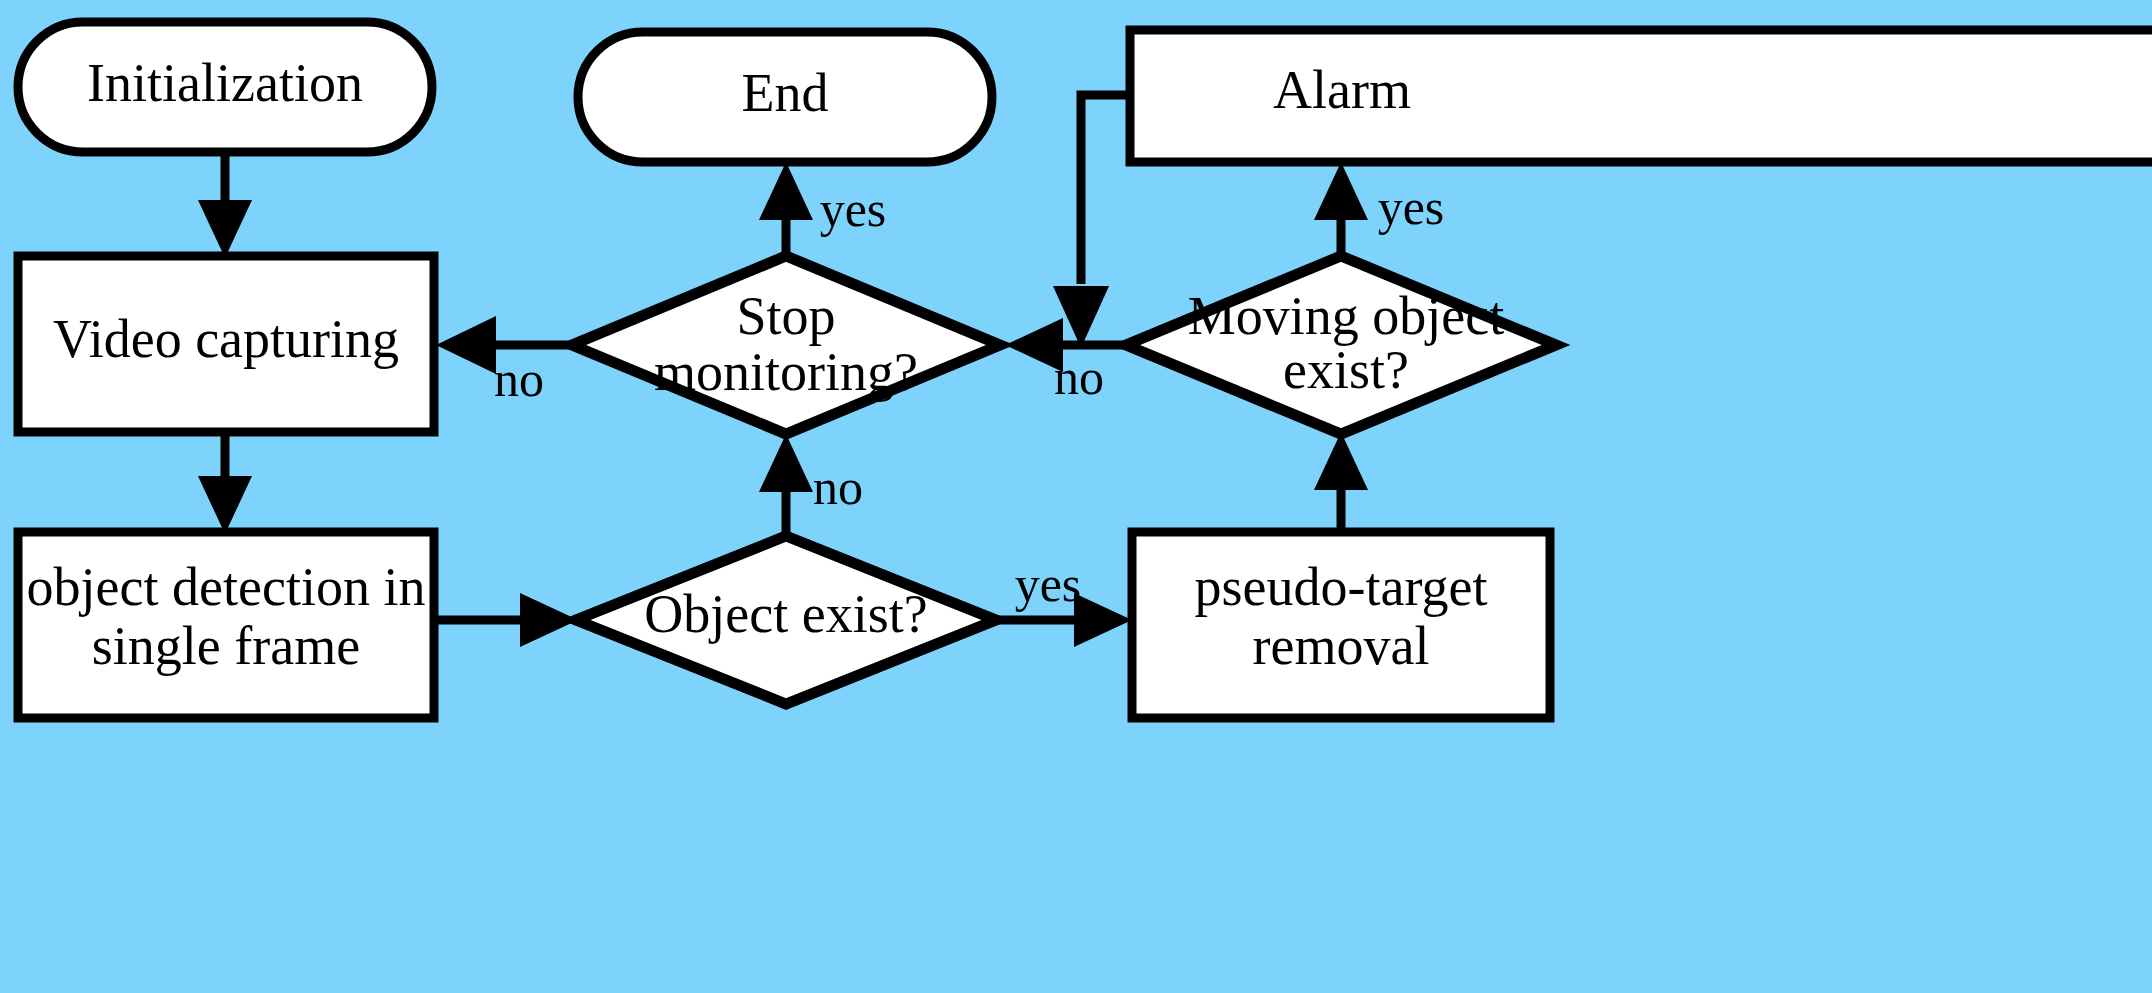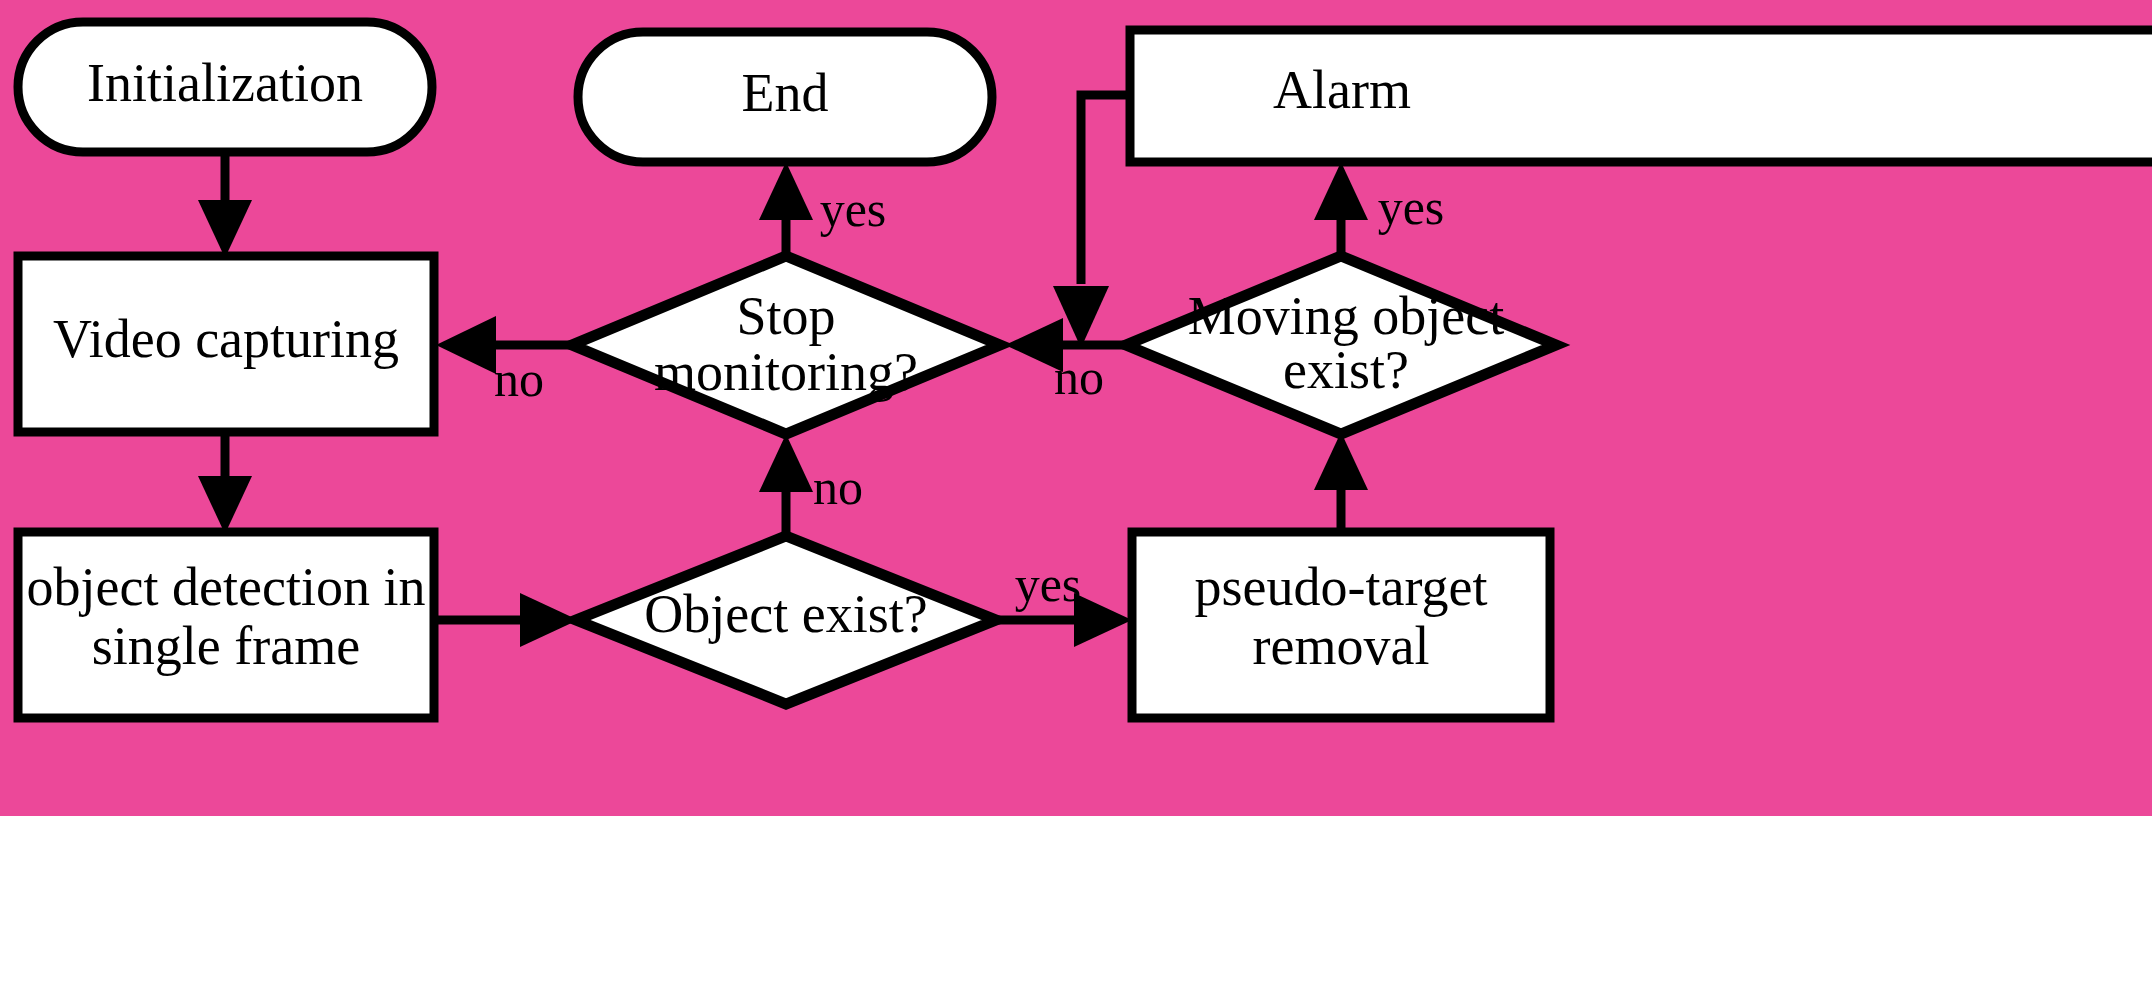--- a/index.html
+++ b/index.html
@@ -10,22 +10,22 @@
   }
   body {
     width: 2152px;
     height: 993px;
     overflow: hidden;
     font-family: "Liberation Serif", "DejaVu Serif", serif;
   }
   #flow-root {
     position: relative;
     width: 2152px;
-    height: 816px;
-    background: #ec4899;
+    height: 993px;
+    background: #7dd3fc;
   }
   svg#flow-svg {
     position: absolute;
     left: 0;
     top: 0;
     width: 2152px;
     height: 993px;
     display: block;
   }
   .node-shape {

